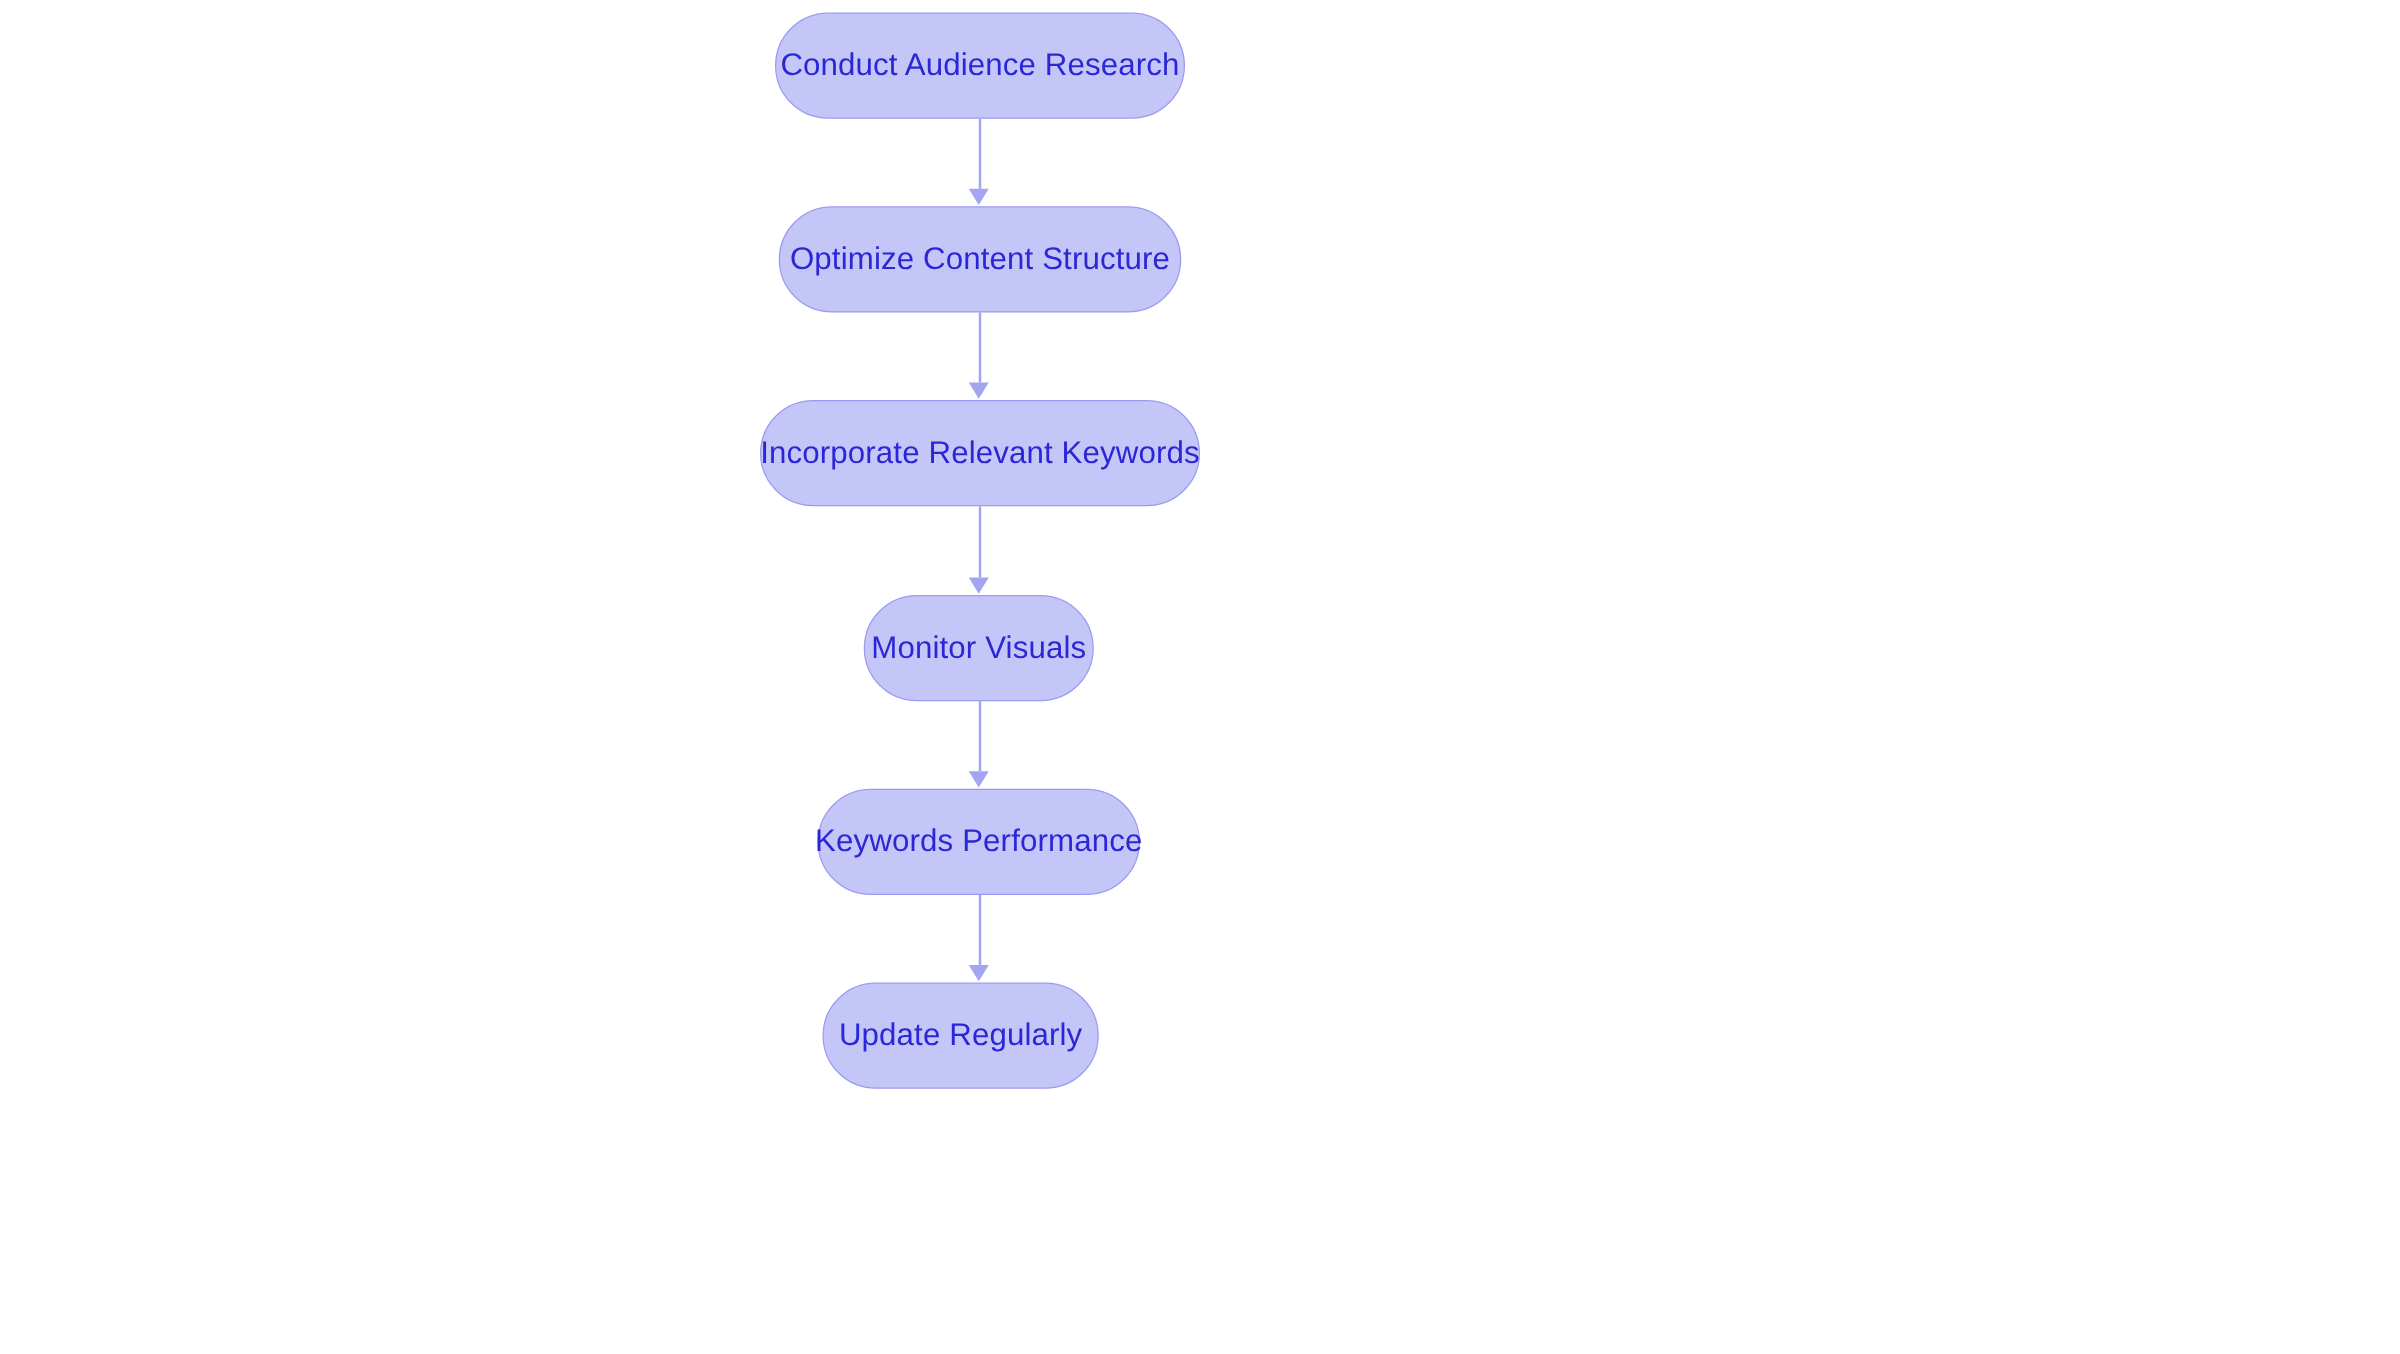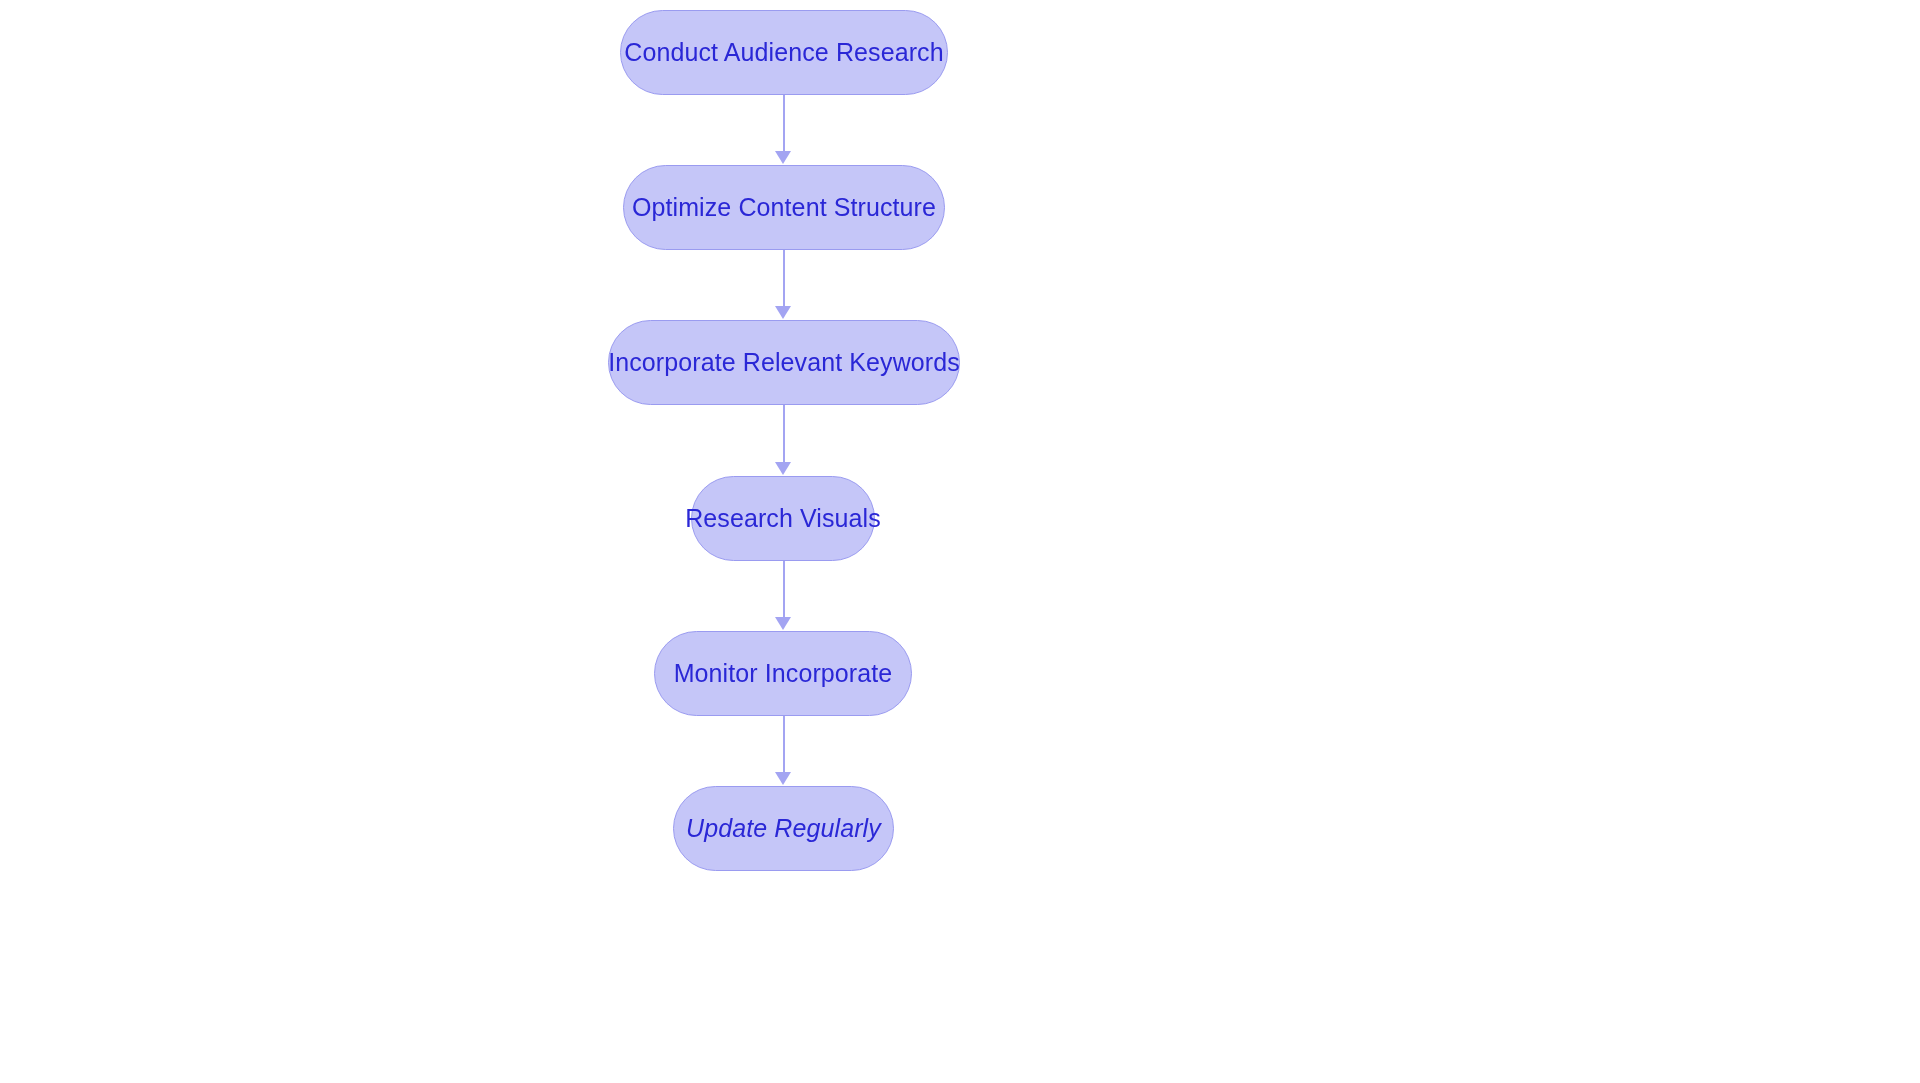--- a/index.html
+++ b/index.html
@@ -84,24 +84,24 @@
 
   <div class="flow-node" style="left:608px; top:320px; width:352px; height:85px;">
     <span class="node-label">Incorporate Relevant Keywords</span>
   </div>
 
   <div class="flow-node" style="left:623px; top:165px; width:322px; height:85px;">
     <span class="node-label">Optimize Content Structure</span>
   </div>
 
   <div class="flow-node" style="left:691px; top:476px; width:184px; height:85px;">
-    <span class="node-label">Research Visuals</span>
+    <span class="node-label">Monitor Visuals</span>
   </div>
 
   <div class="flow-node" style="left:654px; top:631px; width:258px; height:85px;">
-    <span class="node-label">Monitor Incorporate</span>
+    <span class="node-label">Keywords Performance</span>
   </div>
 
-  <div class="flow-node" style="left:673px; top:786px; width:221px; height:85px;font-style:italic;">
+  <div class="flow-node" style="left:658px; top:786px; width:221px; height:85px;">
     <span class="node-label">Update Regularly</span>
   </div>
 
 </div>
 
 </body></html>

